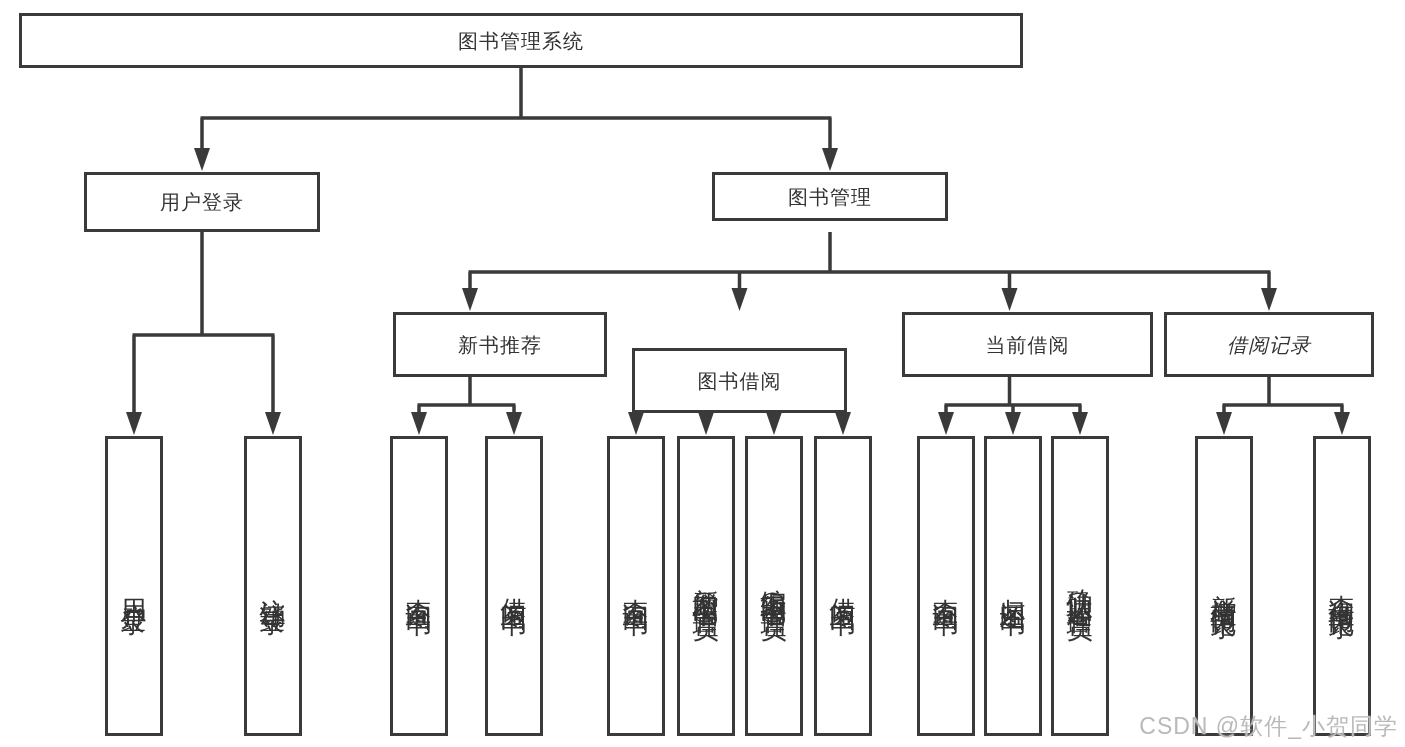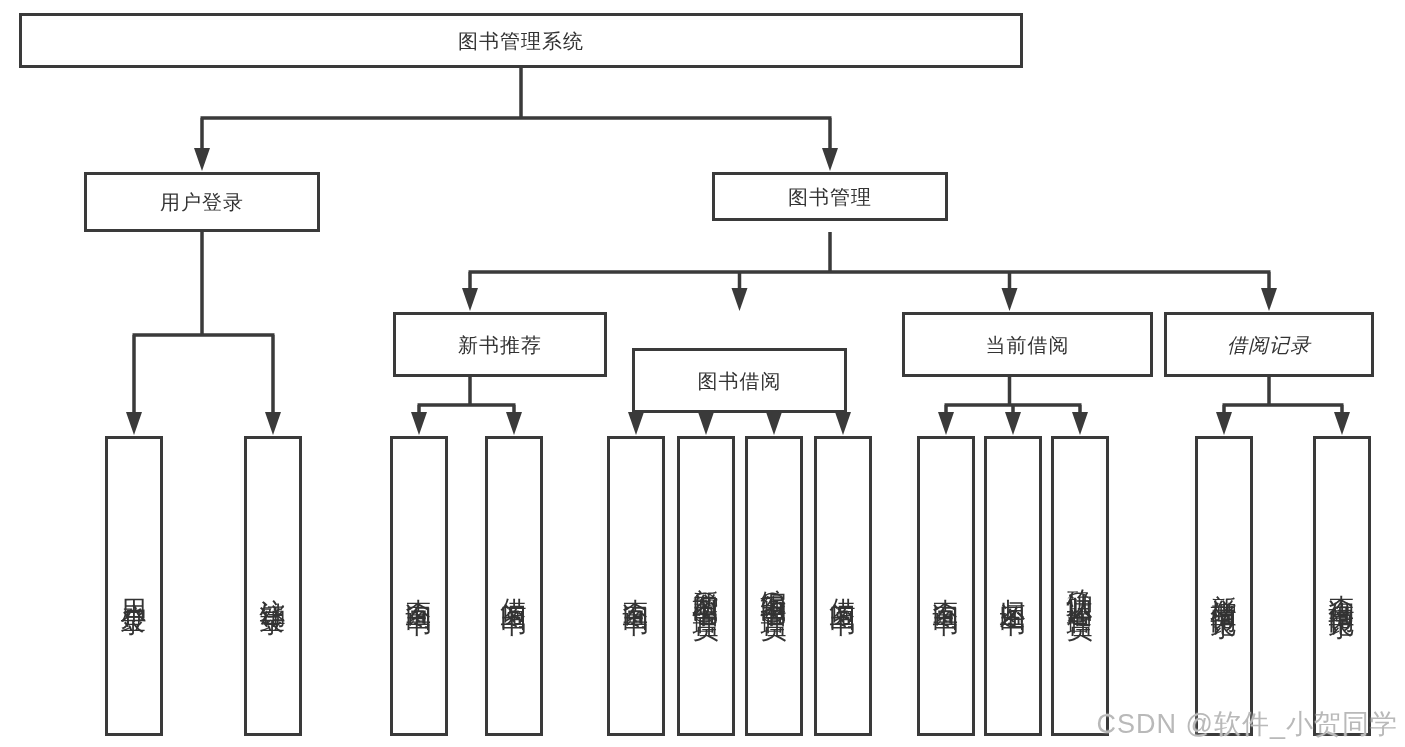--- a/index.html
+++ b/index.html
@@ -40,21 +40,21 @@
     font-size: 26px;
     letter-spacing: 4px;
     line-height: 1;
     padding: 4px 0;
   }
   #watermark {
     position: absolute;
     right: 7px;
     bottom: 5px;
     z-index: 5;
-    font-size: 27px;
+    font-size: 23px;
     letter-spacing: 1px;
     color: #b9b9b9;
     text-shadow: 0 0 2px #ffffff;
     white-space: nowrap;
   }
 </style>
 </head>
 <body>
 
 <div id="canvas">

